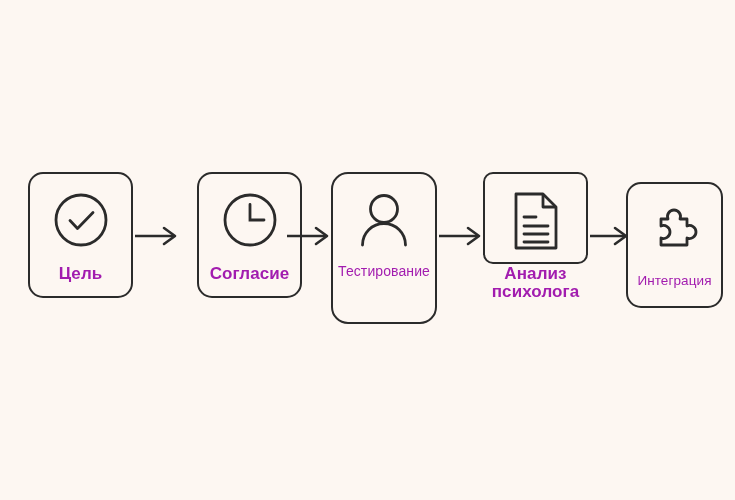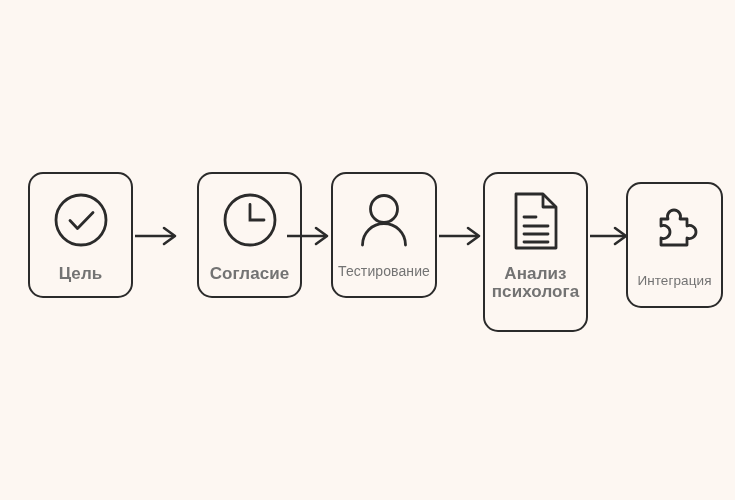--- a/index.html
+++ b/index.html
@@ -31,35 +31,35 @@
     flex-direction: column;
     align-items: center;
   }
 
   .step-icon {
     display: block;
     margin: 0 auto;
   }
 
   .step-label {
-    color: #737373;
+    color: #a21caf;
     text-align: center;
     line-height: 1.06;
     letter-spacing: 0.1px;
     white-space: pre-line;
     width: 100%;
     padding: 0 2px;
     box-sizing: border-box;
   }
 
   
   #step-0 { left: 28px;  top: 172px; width: 105px; height: 126px; }
   #step-1 { left: 197px; top: 172px; width: 105px; height: 126px; }
-  #step-2 { left: 331px; top: 172px; width: 106px; height: 126px; }
-  #step-3 { left: 483px; top: 172px; width: 105px; height: 160px; }
+  #step-2 { left: 331px; top: 172px; width: 106px; height: 152px; border-radius: 17px; }
+  #step-3 { left: 483px; top: 172px; width: 105px; height: 92px; border-radius: 10px; }
   #step-4 { left: 626px; top: 182px; width: 97px;  height: 126px; }
 
   #step-0 .step-icon { margin-top: 17px; }
   #step-1 .step-icon { margin-top: 17px; }
   #step-2 .step-icon { margin-top: 19px; }
   #step-3 .step-icon { margin-top: 16px; }
   #step-4 .step-icon { margin-top: 17px; }
 
   #step-0 .step-label { margin-top: 12px; font-size: 17px; font-weight: bold; }
   #step-1 .step-label { margin-top: 12px; font-size: 17px; font-weight: bold; }

